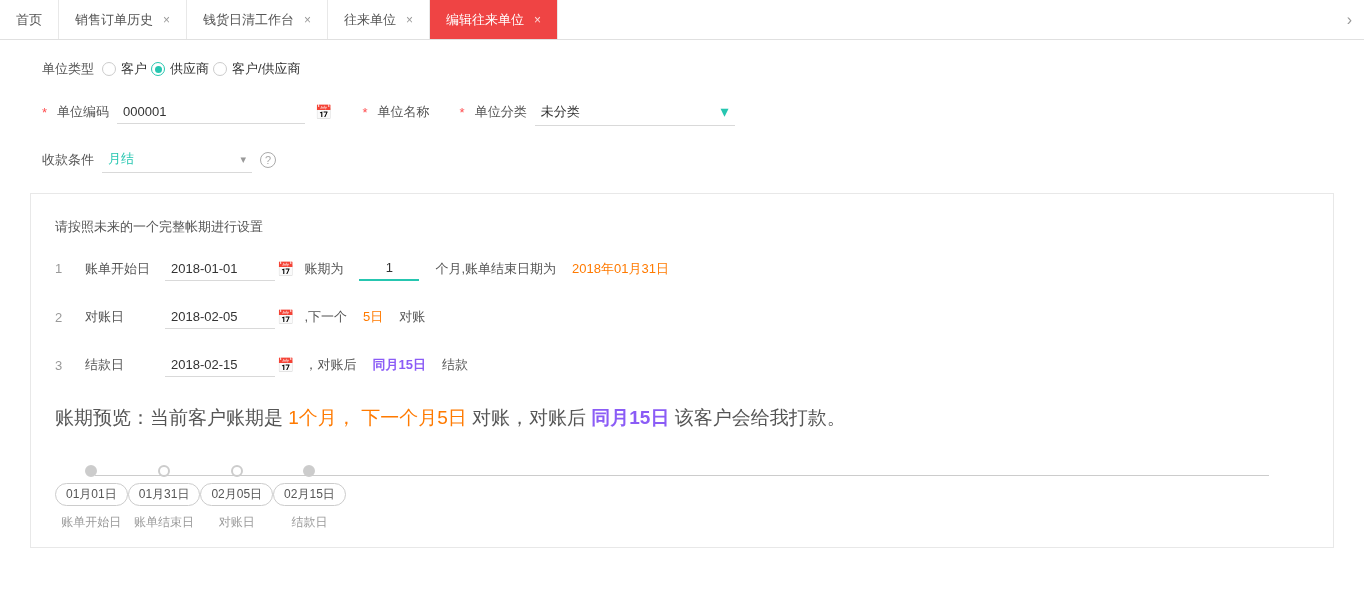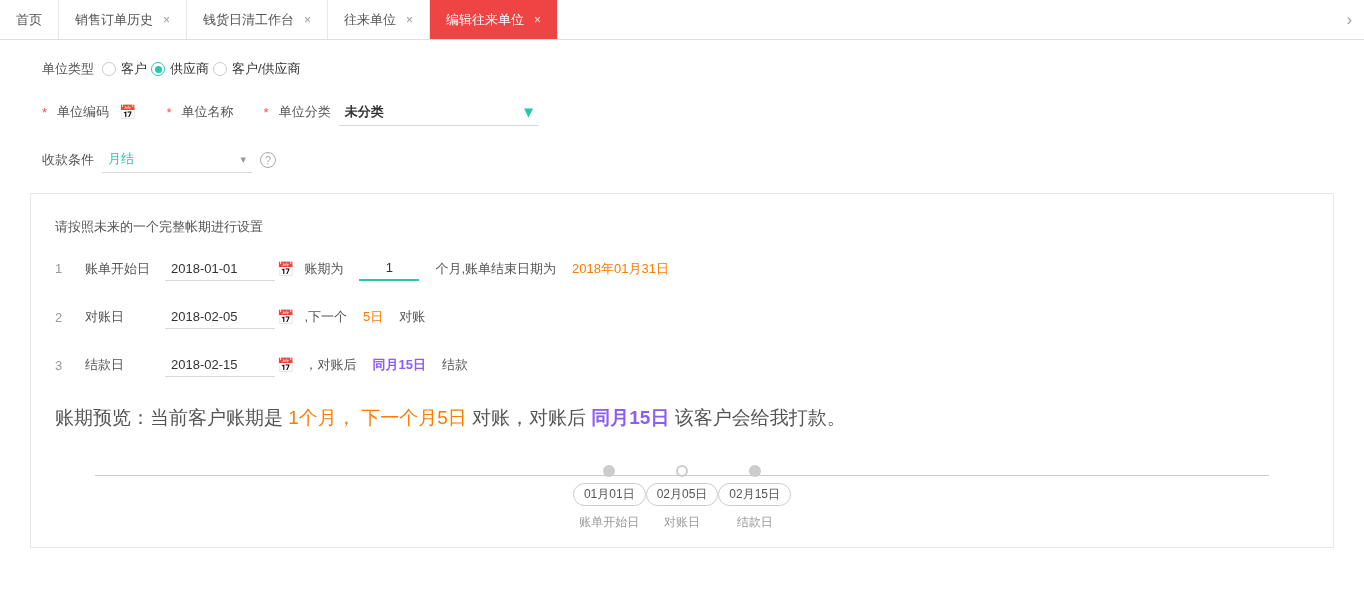--- a/index.html
+++ b/index.html
@@ -150,21 +150,20 @@
 
     
     .select-field {
       display: flex;
       align-items: center;
       gap: 20px;
       border-bottom: 1px solid #d9d9d9;
       min-width: 200px;
       padding: 4px 6px;
       cursor: pointer;
-      font-weight: bold;
     }
     .select-value { flex: 1; }
     .select-arrow { color: #26c6b0; font-size: 16px; }
 
     .help-icon {
       width: 16px; height: 16px;
       border-radius: 50%;
       border: 1px solid #aaa;
       display: inline-flex;
       align-items: center;
@@ -257,21 +256,21 @@
       left: 40px;
       right: 40px;
       height: 1px;
       background: #ccc;
       z-index: 0;
     }
     .timeline-nodes {
       display: flex;
       align-items: flex-start;
       width: 100%;
-      justify-content: center;
+      justify-content: flex-start;
       position: relative;
       z-index: 1;
     }
     .timeline-node {
       display: flex;
       flex-direction: column;
       align-items: center;
       gap: 6px;
     }
     .node-dot {
@@ -344,20 +343,21 @@
           <span>客户/供应商</span>
         </label>
       </div>
     </div>
   </div>
 
   <div class="form-row">
     <div class="form-field">
       <span class="required-star">*</span>
       <span class="field-label">单位编码</span>
+      <input class="field-input" type="text" value="000001" style="">
       <span class="cal-icon">📅</span>
     </div>
     <div class="form-field">
       <span class="required-star">*</span>
       <span class="field-label">单位名称</span>
     </div>
     <div class="form-field">
       <span class="required-star">*</span>
       <span class="field-label">单位分类</span>
       <div class="select-field">
@@ -427,20 +427,25 @@
       <span>该客户会给我打款。</span>
     </div>
 
     <div class="timeline-container">
       <div class="timeline-line"></div>
       <div class="timeline-nodes">
         <div class="timeline-node">
           <div class="node-dot start"></div>
           <div class="node-label-box">01月01日</div>
           <div class="node-type">账单开始日</div>
+        </div>
+        <div class="timeline-node">
+          <div class="node-dot"></div>
+          <div class="node-label-box">01月31日</div>
+          <div class="node-type">账单结束日</div>
         </div>
         <div class="timeline-node">
           <div class="node-dot"></div>
           <div class="node-label-box">02月05日</div>
           <div class="node-type">对账日</div>
         </div>
         <div class="timeline-node">
           <div class="node-dot end-line"></div>
           <div class="node-label-box">02月15日</div>
           <div class="node-type">结款日</div>

